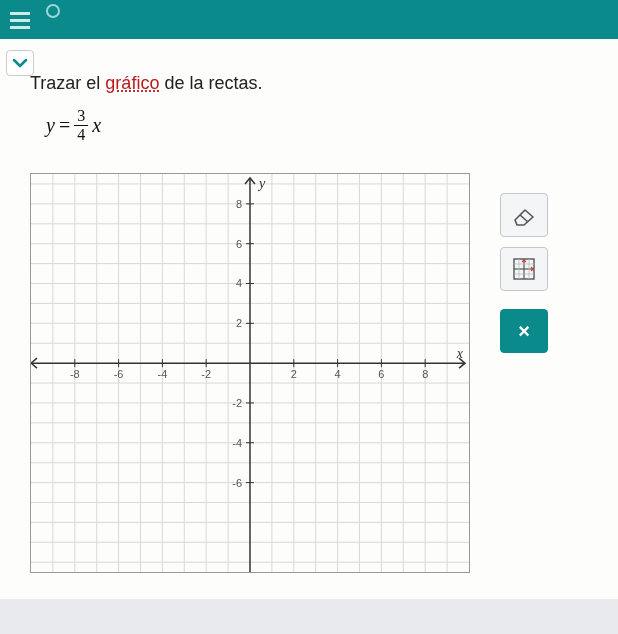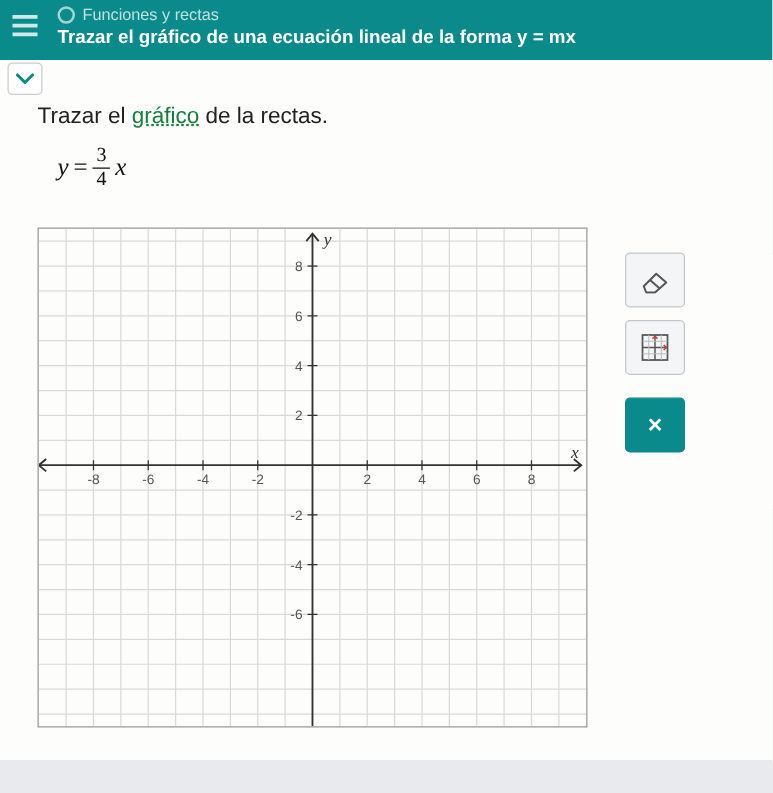--- a/index.html
+++ b/index.html
@@ -76,21 +76,21 @@
     min-height: 560px;
     position: relative;
   }
   .prompt {
     font-size: 18px;
     color: #222;
     margin-bottom: 14px;
     margin-top: 6px;
   }
   .prompt .link {
-    color: #15803d;
+    color: #b91c1c;
     text-decoration: underline dotted;
     text-underline-offset: 2px;
   }
   .equation {
     font-family: "Times New Roman", serif;
     font-style: italic;
     font-size: 20px;
     color: #111;
     display: flex;
     align-items: center;
@@ -163,23 +163,21 @@
 
 <div class="header">
   <div class="hamburger">
     <span></span>
       <span></span>
       <span></span>
   </div>
   <div class="header-texts">
     <div class="breadcrumb-row">
       <span class="dot"></span>
-      <span class="breadcrumb">Funciones y rectas</span>
     </div>
-    <div class="page-title">Trazar el gráfico de una ecuación lineal de la forma y = mx</div>
   </div>
 </div>
 
 <div class="collapse-tab">
   <svg width="16" height="14" viewBox="0 0 16 14" fill="none" stroke-width="2.5" stroke-linecap="round" stroke-linejoin="round">
     <polyline points="2,4 8,10 14,4"></polyline>
   </svg>
 </div>
 
 <div class="content">

